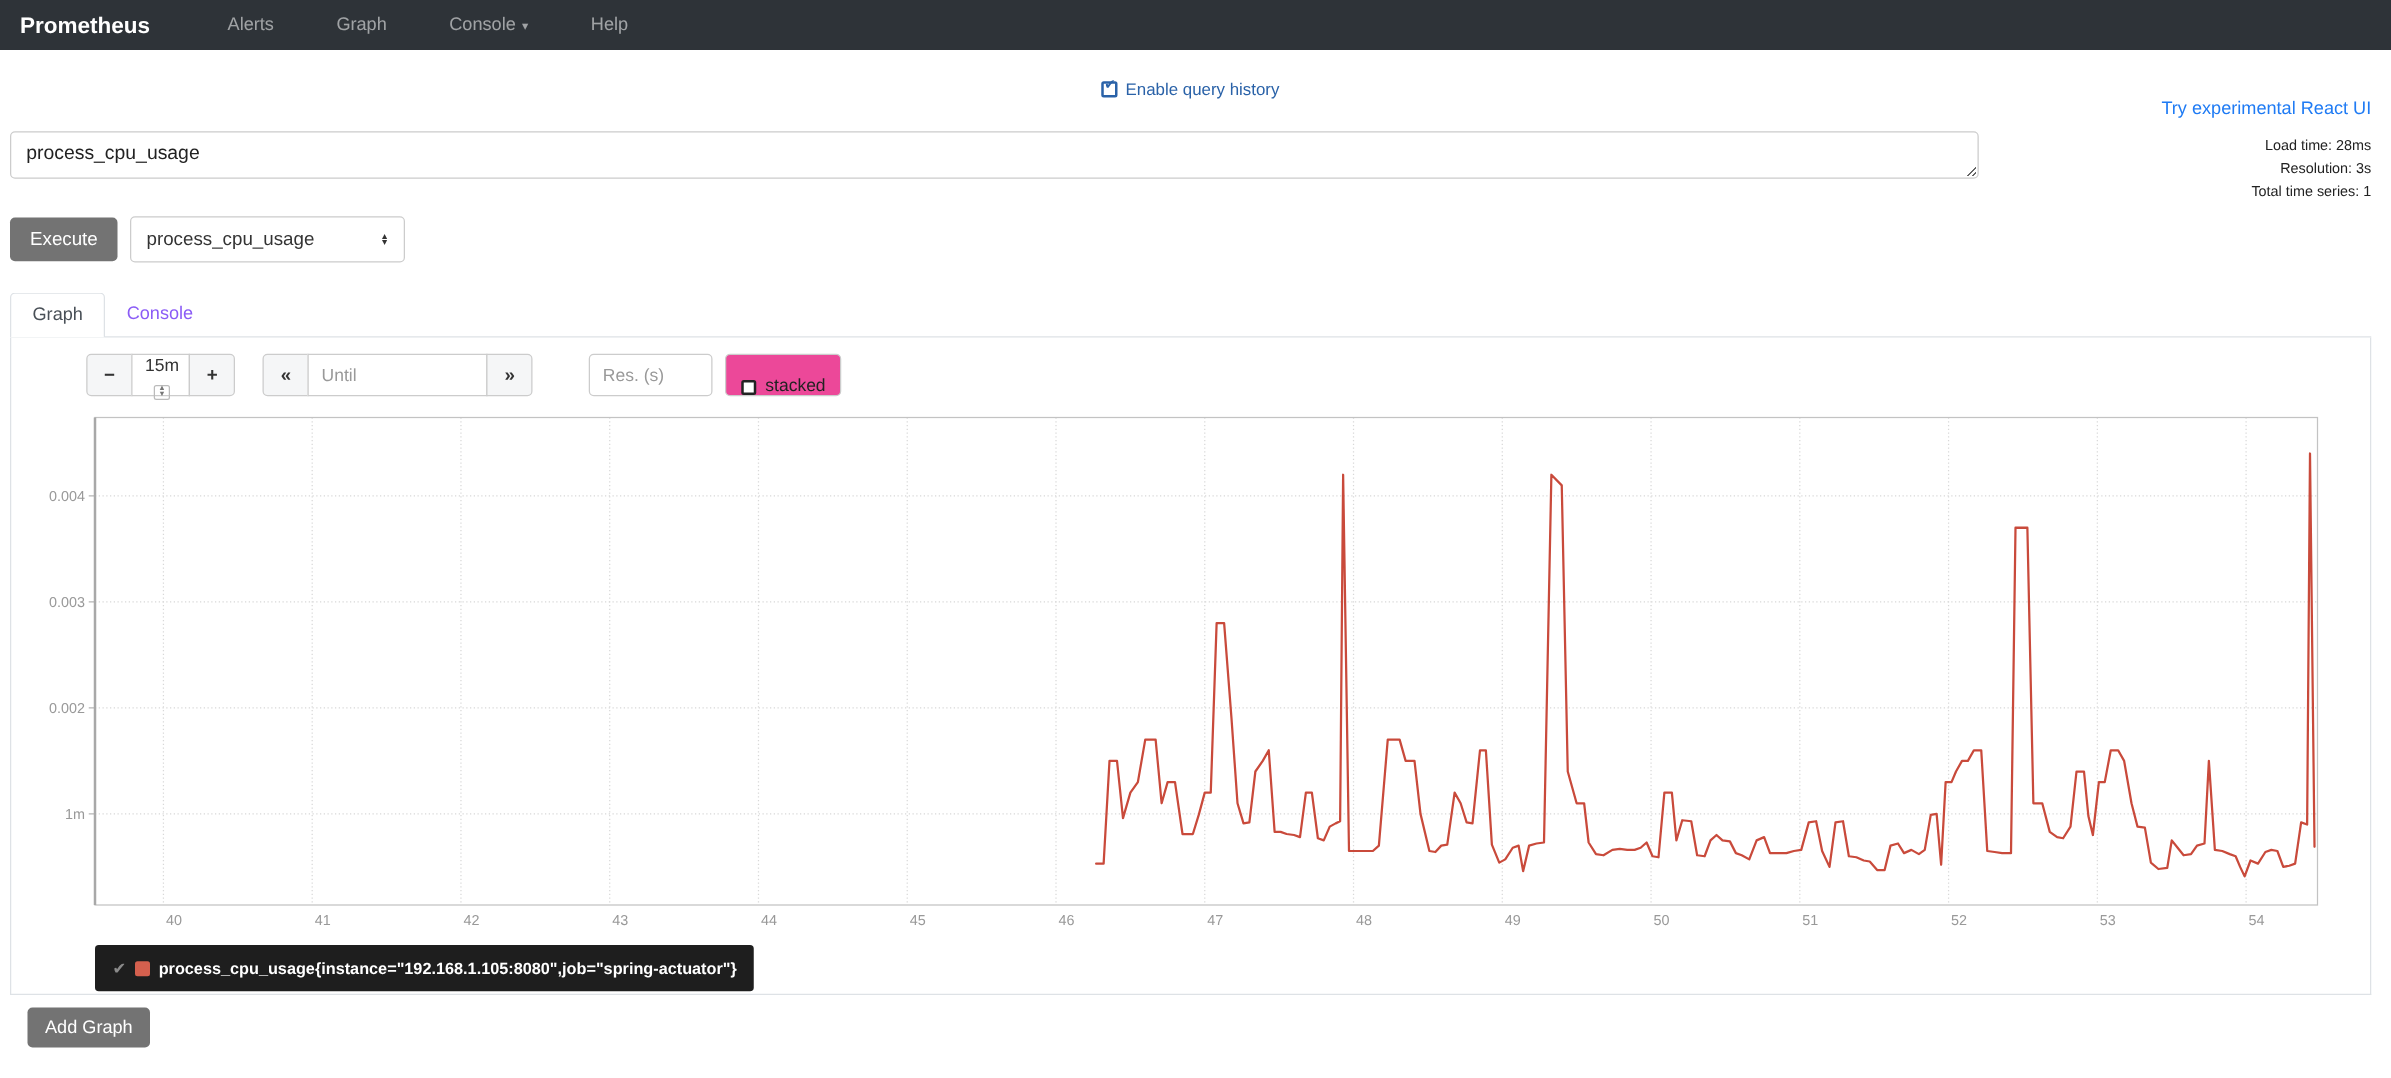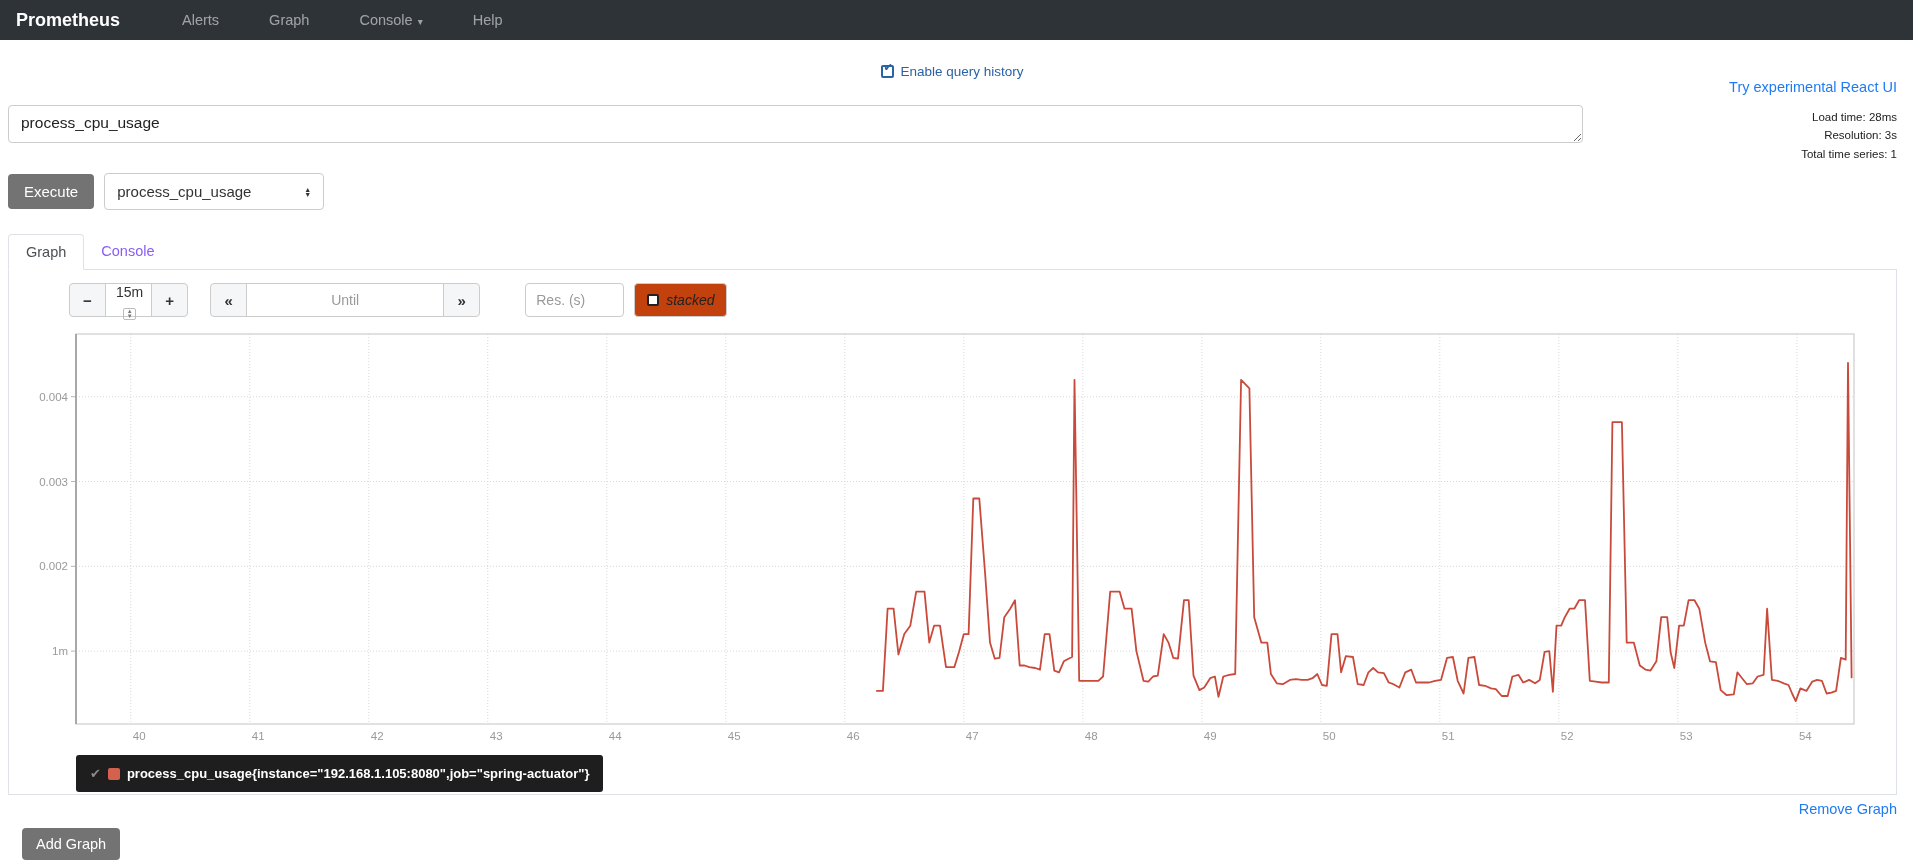--- a/index.html
+++ b/index.html
@@ -49,22 +49,22 @@
           justify-content:center; font-size:15px; font-weight:700; color:#333; cursor:pointer; }
   .cinput { border:1px solid #ccc; background:#fff; padding:0 10px; font-size:14px; color:#333;
             font-family:inherit; outline:none; }
   .cinput::placeholder { color:#999; }
   .range-wrap { border:1px solid #ccc; background:#fff; display:flex; align-items:center; padding:0 8px 0 10px; gap:8px;flex-direction:column; }
   .range-text { font-size:14px; color:#333; }
   .spin-icon { width:13px; height:17px; border:1px solid #bbb; border-radius:2px; display:flex; flex-direction:column;
                align-items:center; justify-content:center; font-size:6px; line-height:5px; color:#777; }
   .gap22 { width:22px; } .gap45 { width:45px; } .gap10 { width:10px; }
   .solo { border:1px solid #ccc; border-radius:4px; }
-  .stacked-btn { background:#c2410c; border:1px solid #ccc; border-radius:4px; display:flex; align-items:center;
-                 gap:7px; padding:0 12px; font-size:14px; color:#222; cursor:pointer;font-style:italic; }
+  .stacked-btn { background:#ec4899; border:1px solid #ccc; border-radius:4px; display:flex; align-items:flex-end;
+                 gap:7px; padding:0 12px; font-size:14px; color:#222; cursor:pointer; }
   .stack-box { width:12px; height:12px; border:2px solid #222; border-radius:2px; background:#fff; }
   
   .chart-wrap { margin-top:12px; }
   .legend { margin:4px 0 2px 67px; display:inline-flex; align-items:center; gap:7px; background:#1e1e1e;
             border-radius:3px; padding:11px 14px; cursor:pointer; }
   .legend-check { color:#8a8a8a; font-size:13px; }
   .legend-swatch { width:12px; height:12px; border-radius:2px; }
   .legend-label { color:#fff; font-weight:700; font-size:13px; }
   
   .remove-row { text-align:right; margin-top:5px; }
@@ -137,21 +137,21 @@
               <span>▼</span>
             </span>
         </div>
         <button class="cbtn">+</button>
       </div>
       <div class="gap22"></div>
       <div class="igroup">
         <button class="cbtn">
             <span>«</span>
           </button>
-        <input class="cinput" style="width: 198px; text-align: center;" placeholder="Until">
+        <input class="cinput" style="width: 144px;" placeholder="Until">
         <button class="cbtn">
             <span>»</span>
           </button>
       </div>
       <div class="gap45"></div>
       <input class="cinput solo" style="width: 99px;" placeholder="Res. (s)">
       <div class="gap10"></div>
       <button class="stacked-btn">
         <span class="stack-box"></span>
         <span>stacked</span>
@@ -211,19 +211,16 @@
     <div>
       <div class="legend">
         <span class="legend-check">✔</span>
         <span class="legend-swatch" style="background: rgb(212, 96, 78);"></span>
         <span class="legend-label">process_cpu_usage{instance="192.168.1.105:8080",job="spring-actuator"}</span>
       </div>
     </div>
   </div>
 
   
-  <div class="remove-row">
-    <span class="remove-link">Remove Graph</span>
-  </div>
   <button class="btn-blue add-btn">Add Graph</button>
   
 
 </div>
 
 </body></html>

